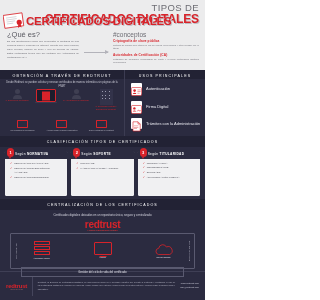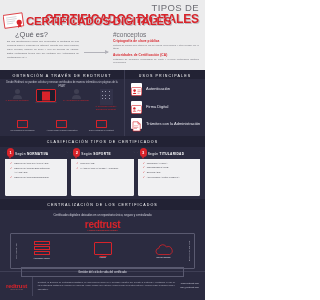--- a/index.html
+++ b/index.html
@@ -43,21 +43,21 @@
     font-size: 11.5px; font-weight: bold;
     color: #d8232a; letter-spacing: -.2px;
     text-shadow: 1px 1px 0 #c3c3c8;
     white-space: nowrap;
   }
   .cert-icon {
     position: absolute; left: 3px; top: 12px;
     width: 22px; height: 18px;
   }
   .qes {
-    position: absolute; left: 15px; top: 30px;
+    position: absolute; left: 7px; top: 30px;
     font-size: 7.5px; color: #5a5a62; font-weight: normal;
   }
   .hashtag {
     position: absolute; left: 113px; top: 31px;
     font-size: 6.5px; color: #6d6d74;
   }
   .bodytext {
     position: absolute; left: 7px; top: 40px;
     width: 72px;
     font-size: 2.5px; line-height: 1.55;

